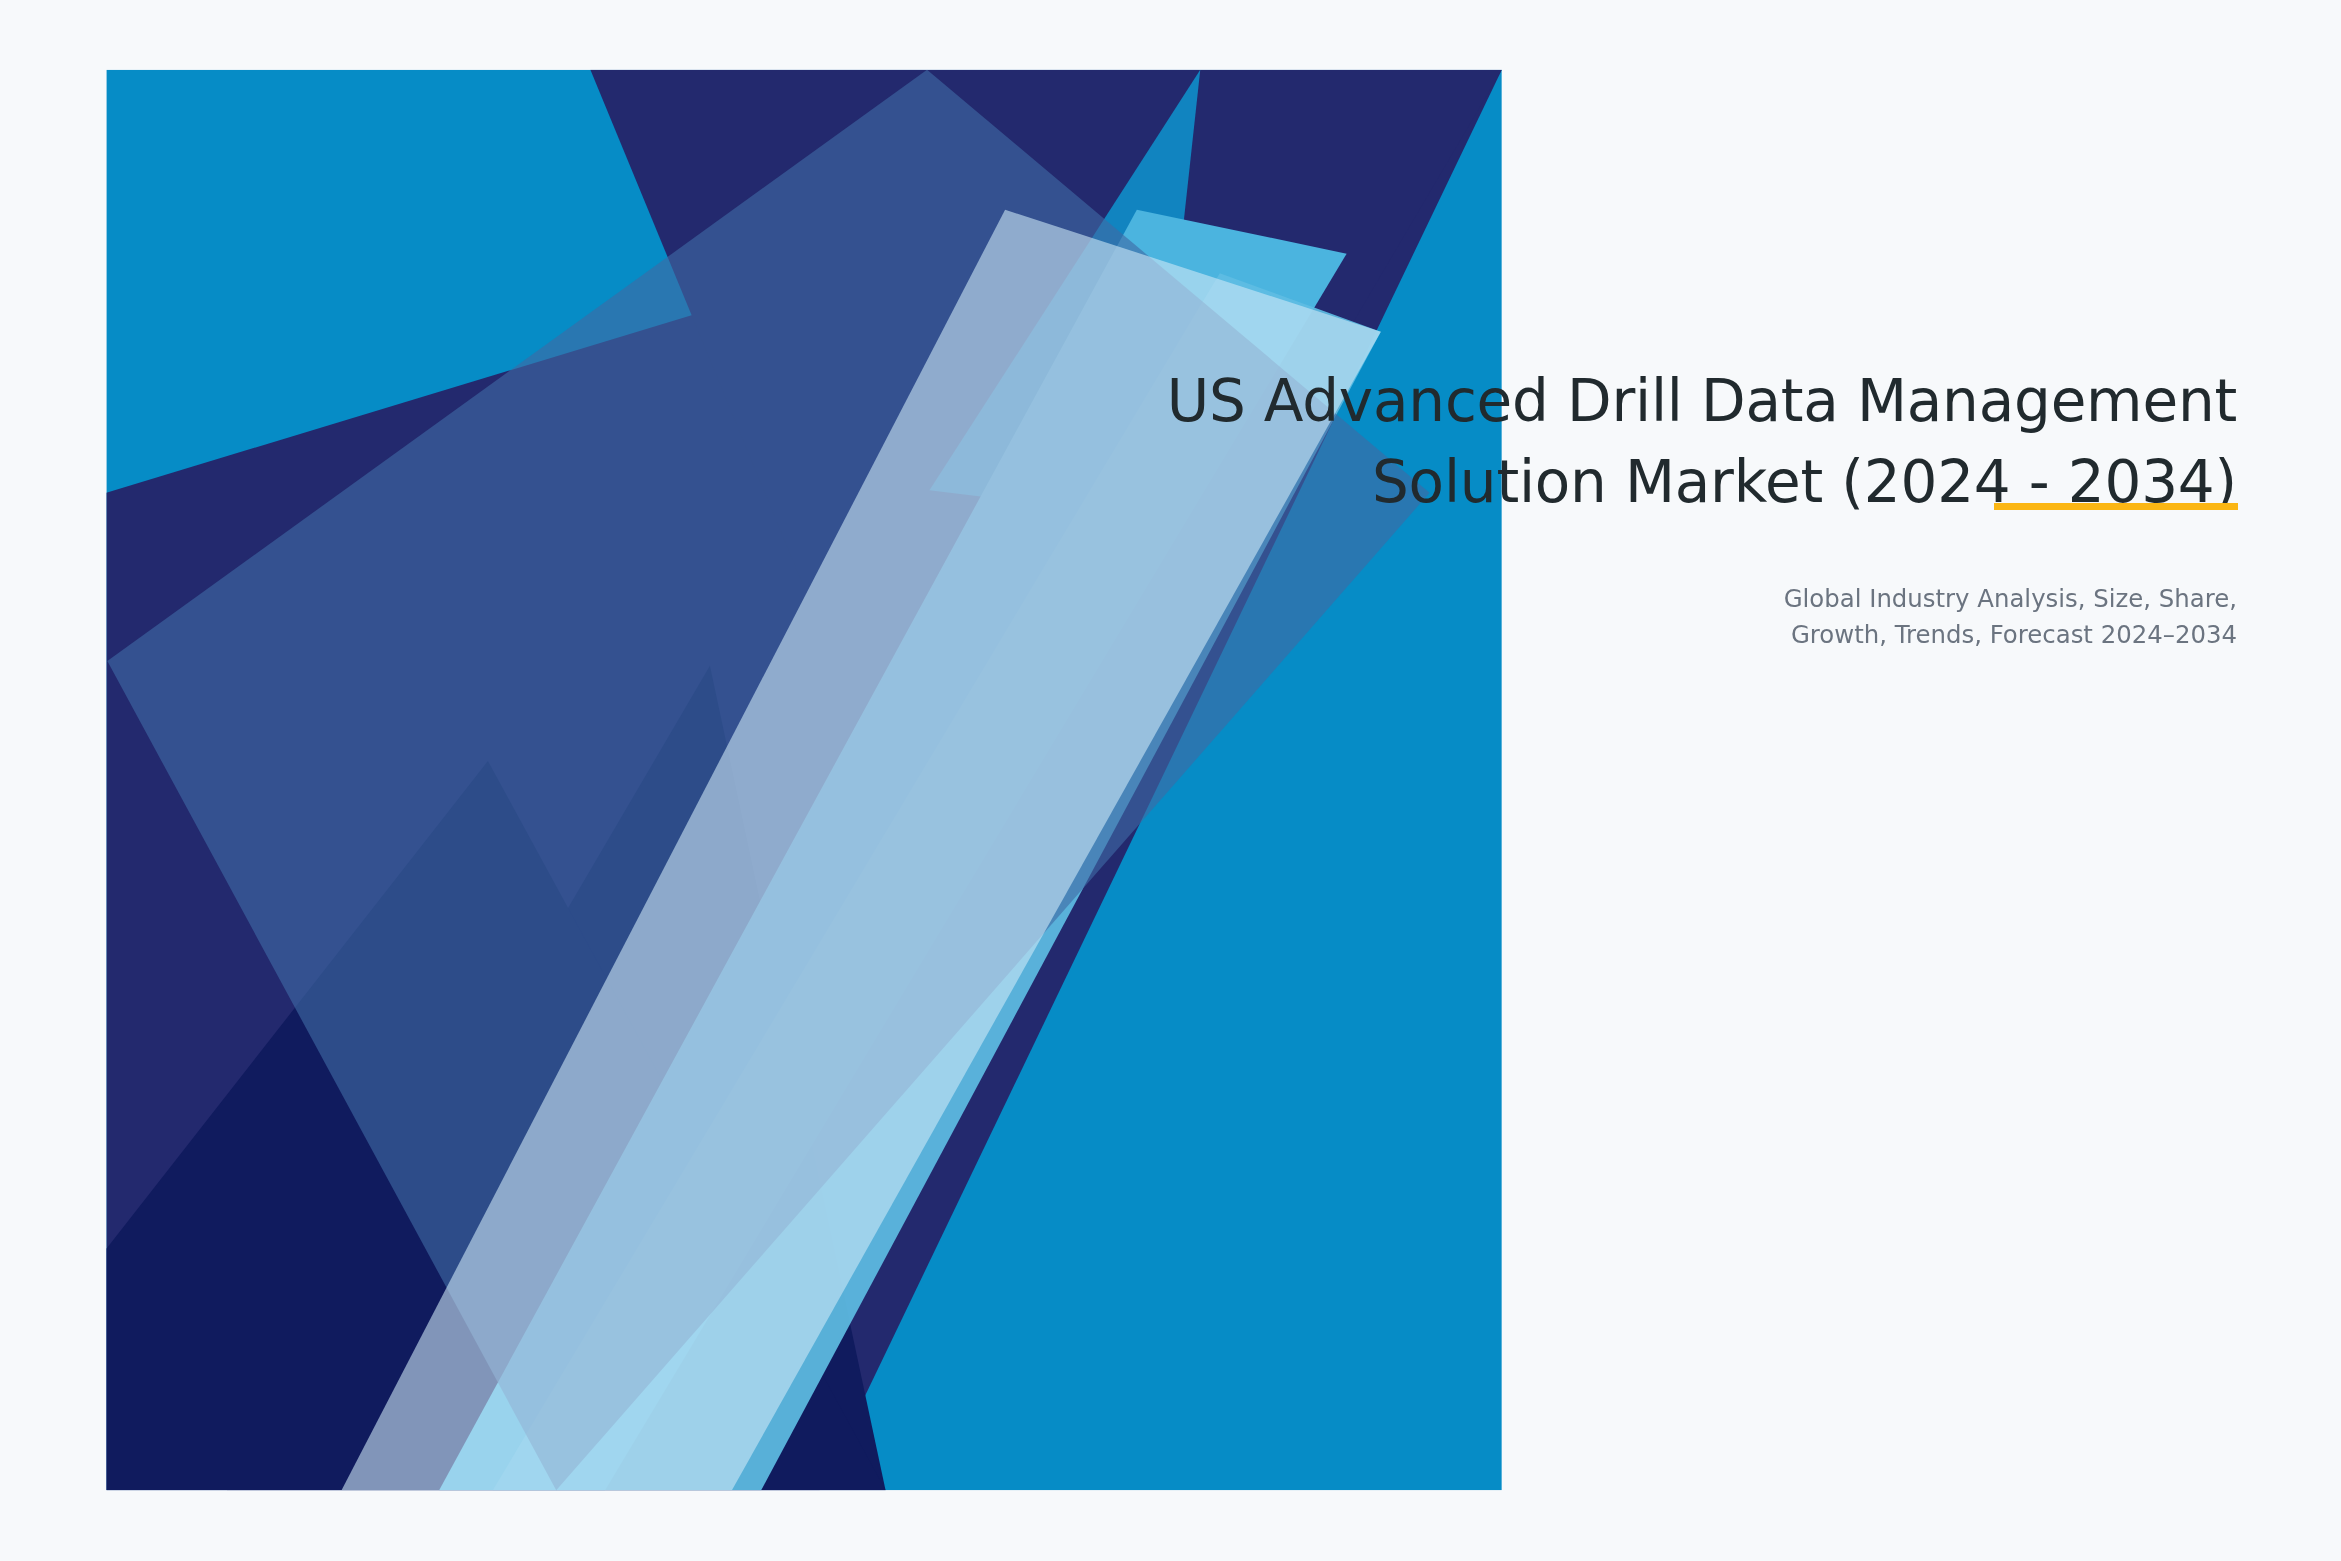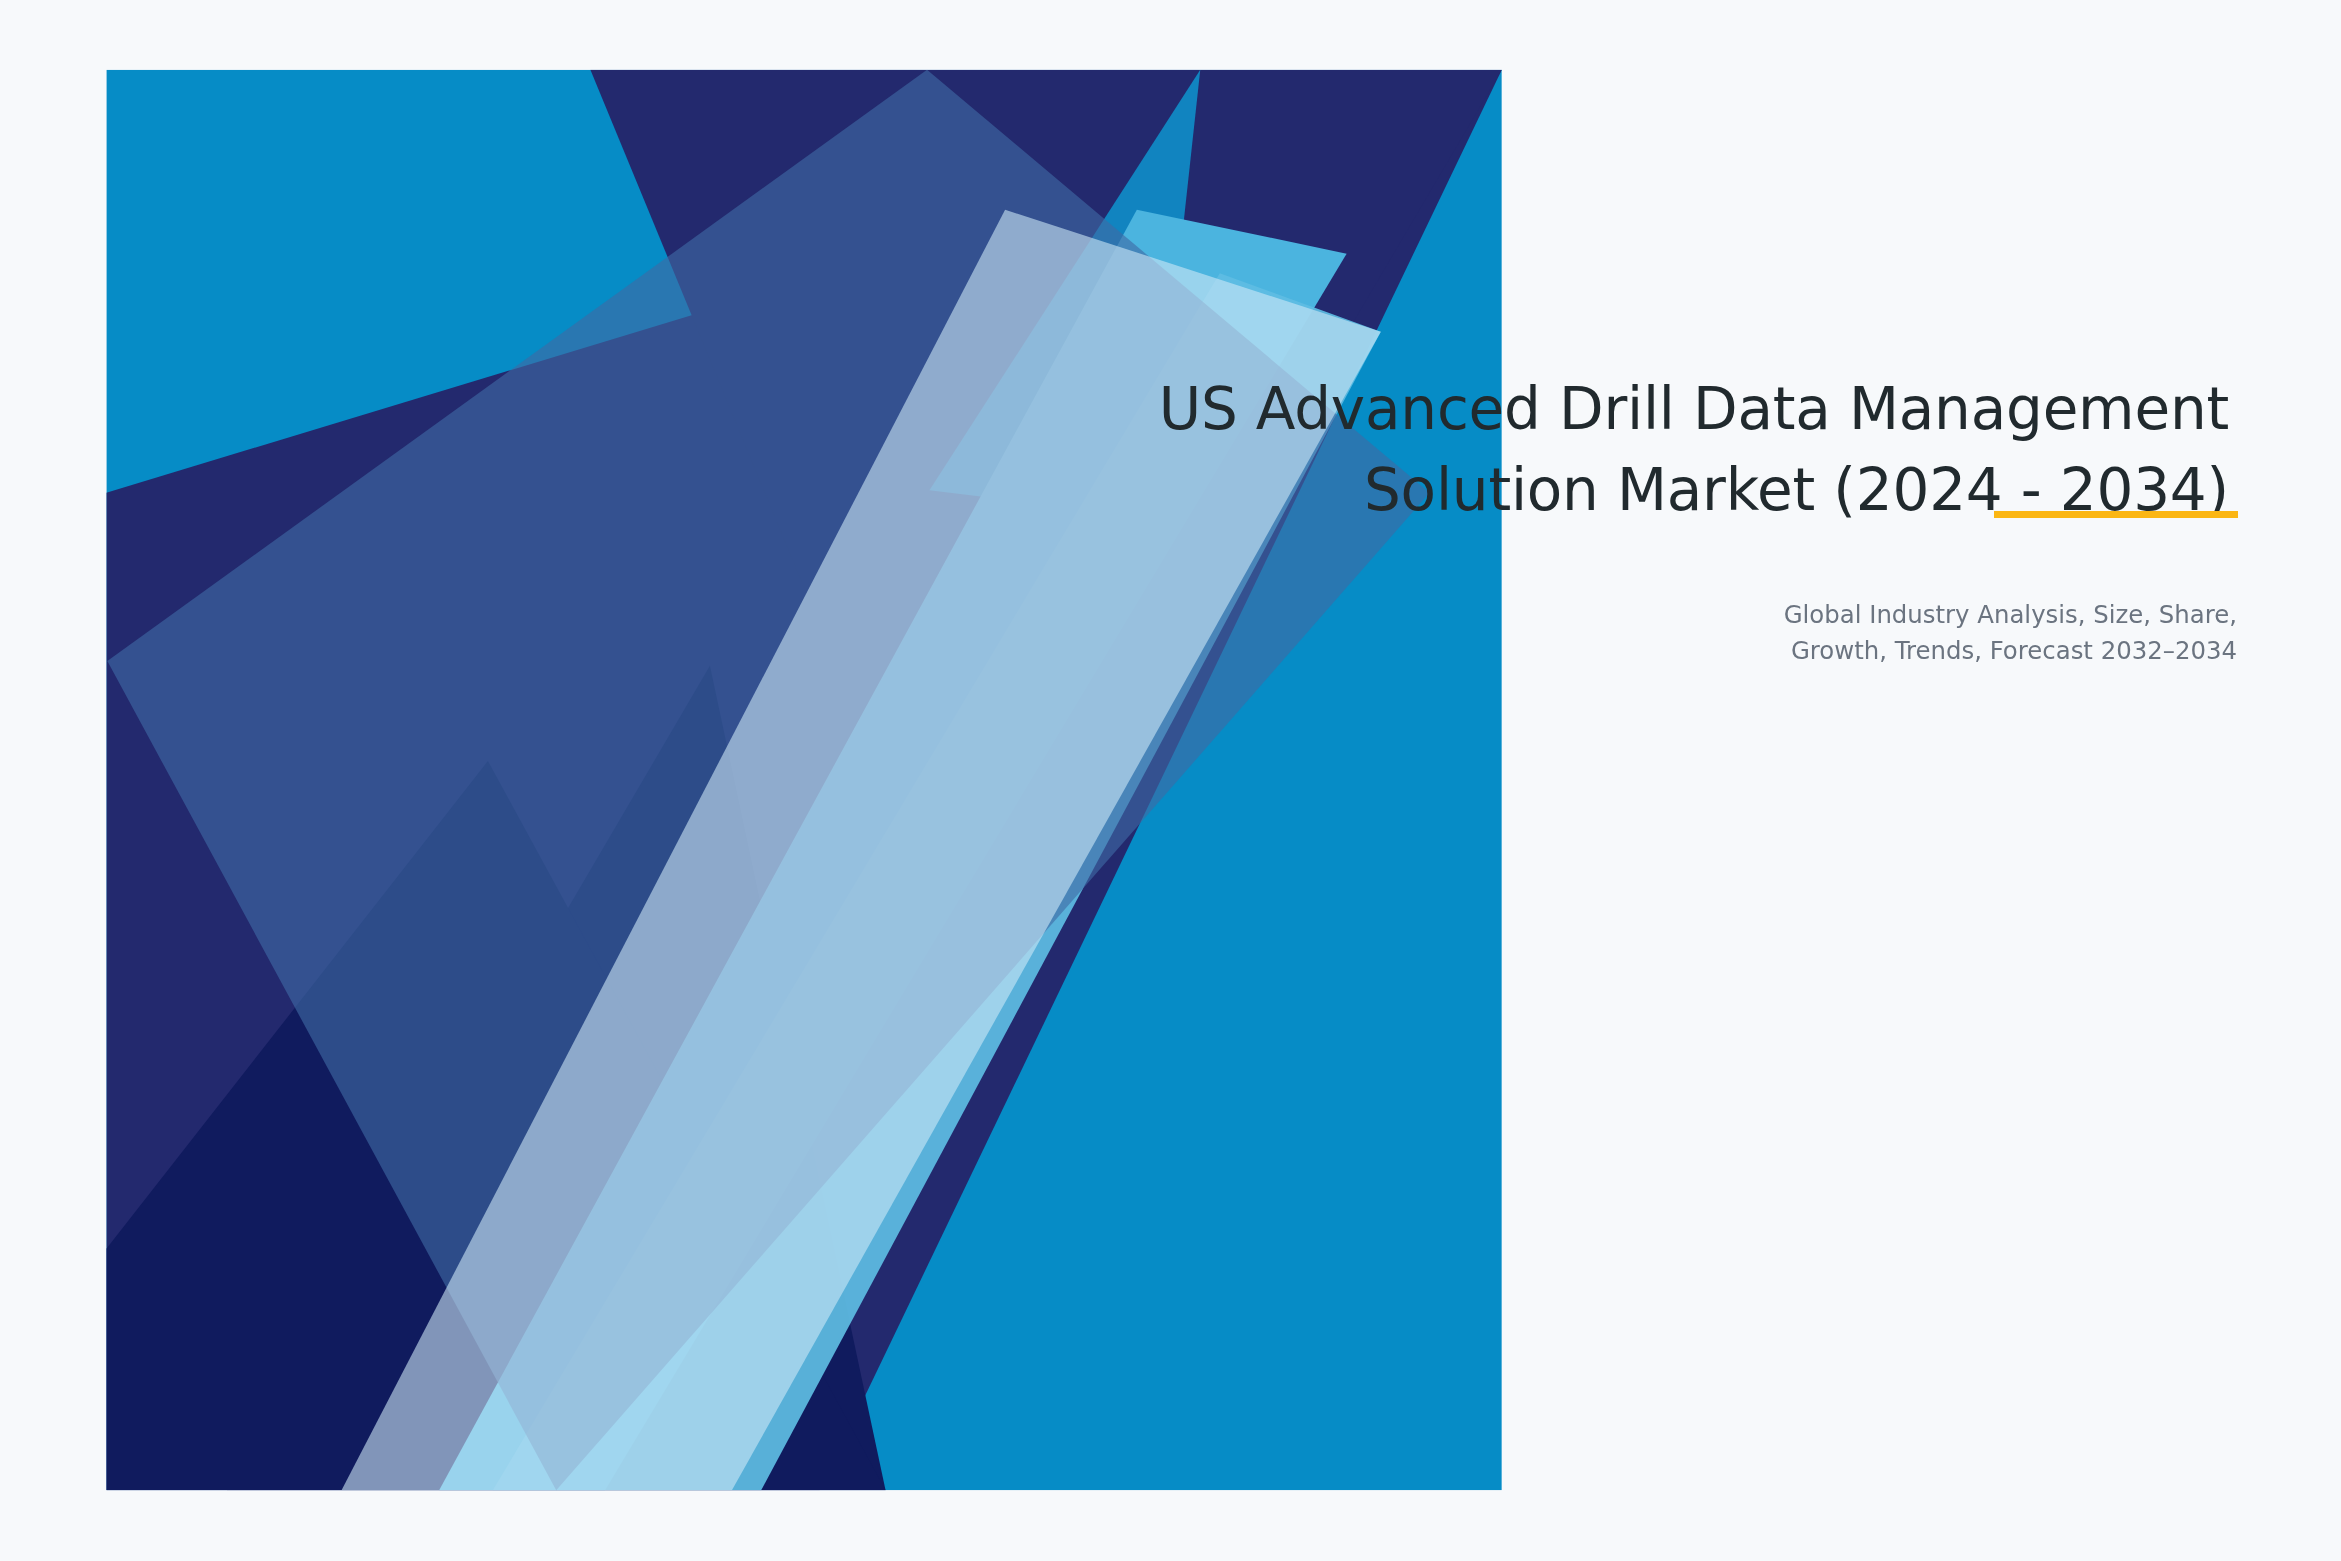--- a/index.html
+++ b/index.html
@@ -45,21 +45,21 @@
     width: 1439px;
     text-align: right;
   }
 
   .title-wrap {
     position: relative;
     display: block;
   }
 
   .title {
-    margin: 8px;
+    margin: 0;
     font-size: 58px;
     line-height: 1.40;
     font-weight: 400;
     color: #212a2e;
     letter-spacing: -0.2px;
     text-align: right;
     white-space: pre-line;
   }
 
   .accent-bar {
@@ -120,17 +120,17 @@
     </svg>
   </div>
 
   <div class="text-block">
     <div class="title-wrap">
       <h1 class="title">US Advanced Drill Data Management
 Solution Market (2024 - 2034)</h1>
       <span class="accent-bar"></span>
     </div>
     <p class="subtitle">Global Industry Analysis, Size, Share,
-Growth, Trends, Forecast 2032–2034</p>
+Growth, Trends, Forecast 2024–2034</p>
   </div>
 
 </div>
 
 
 </body></html>

